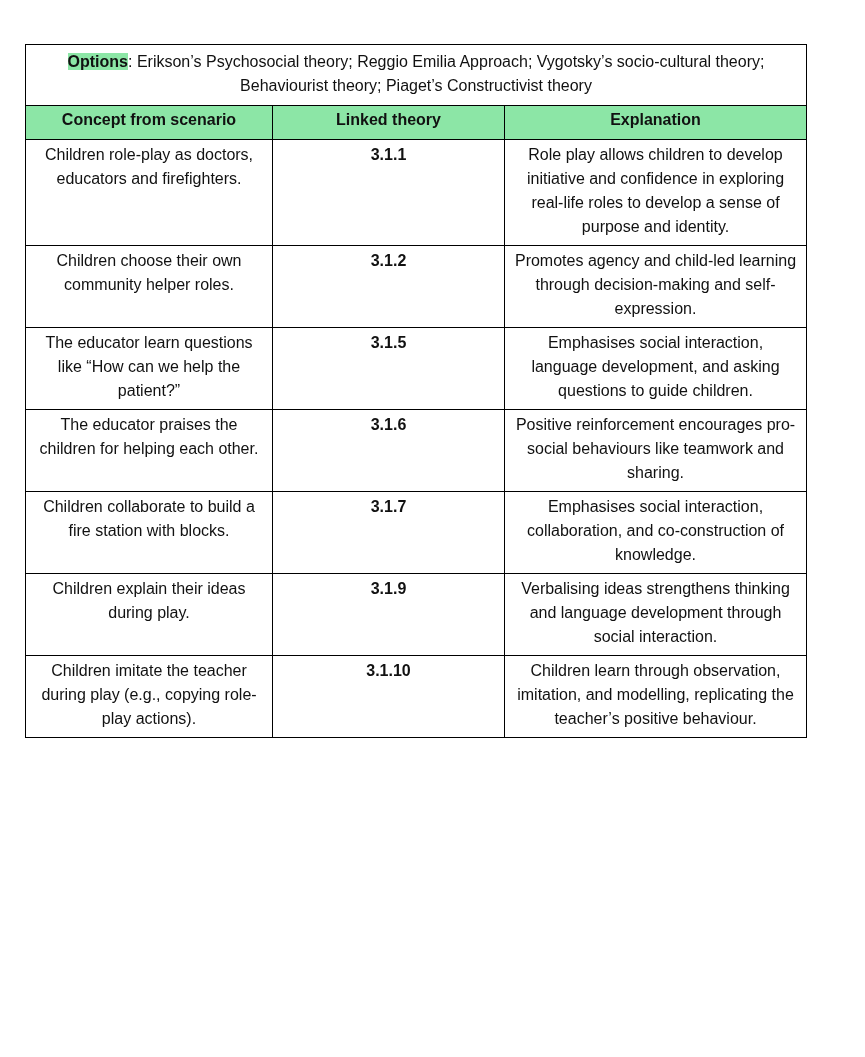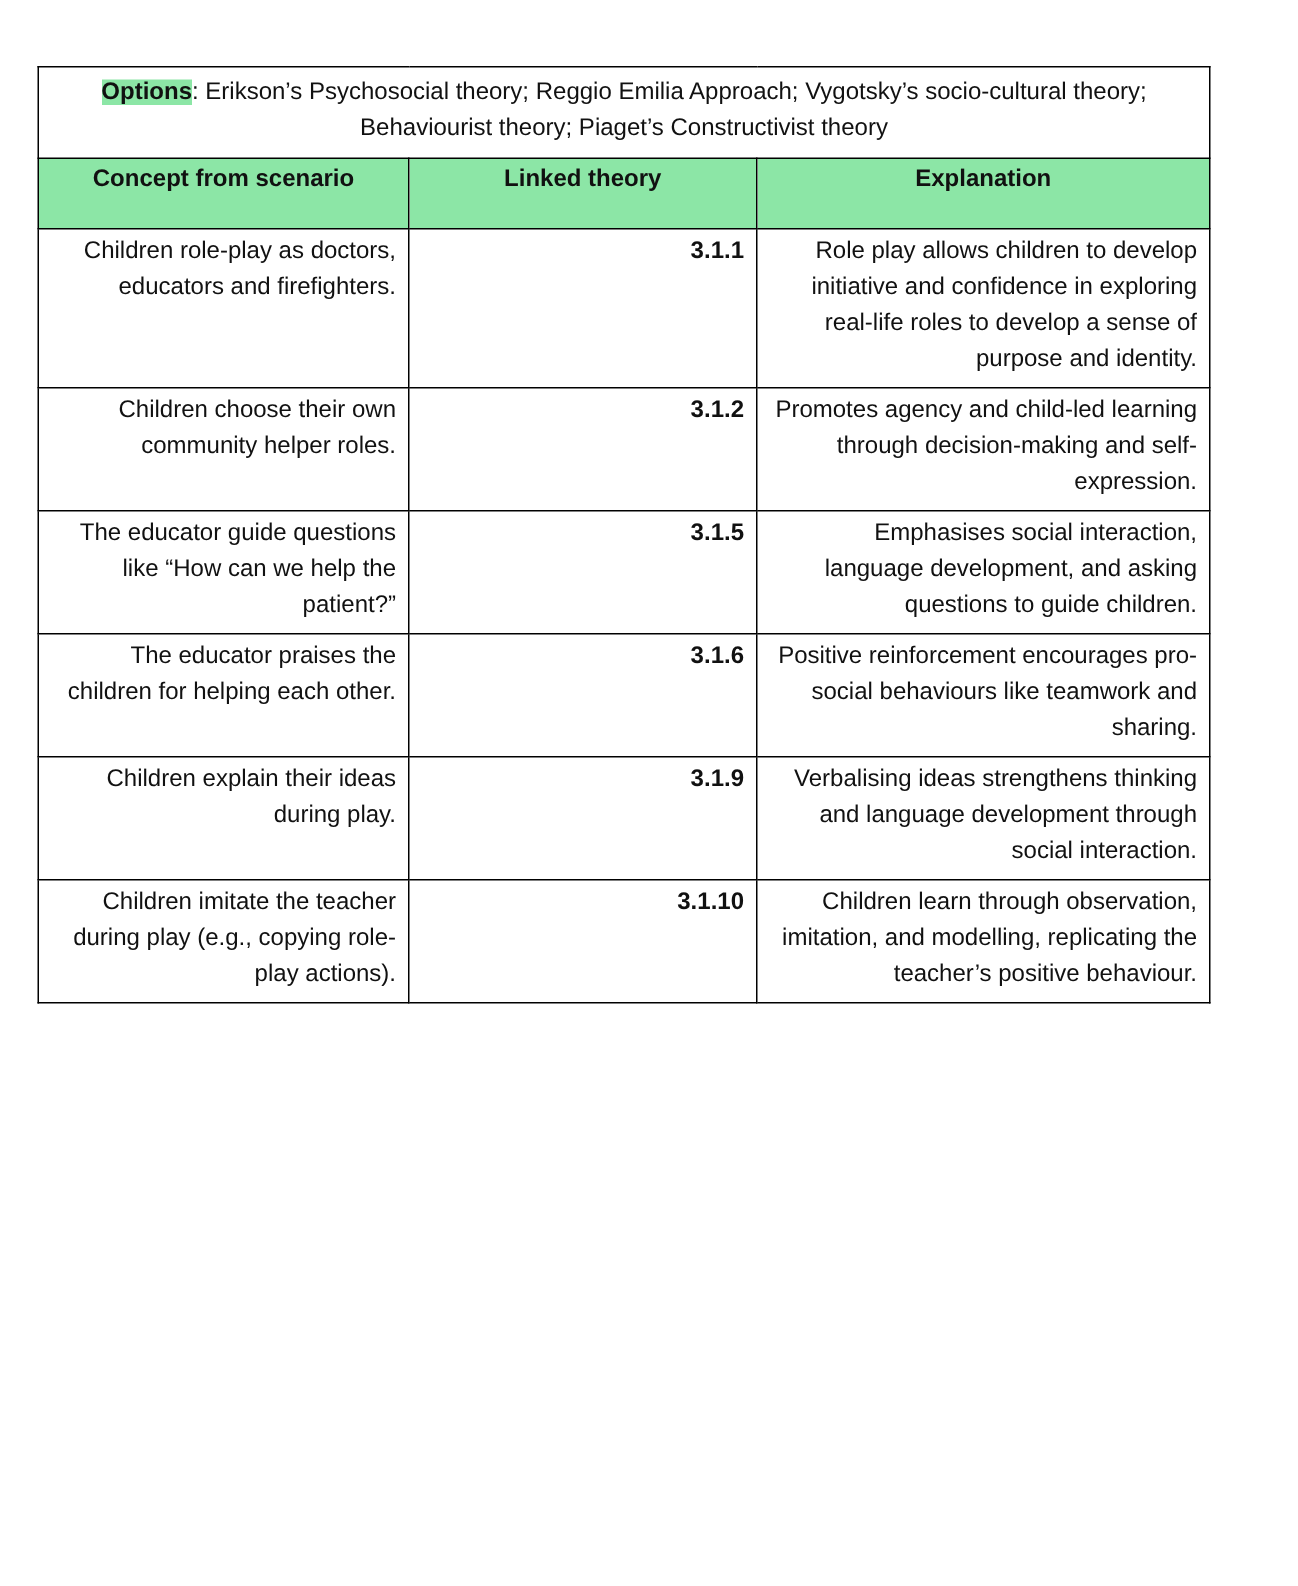--- a/index.html
+++ b/index.html
@@ -22,39 +22,39 @@
     table-layout: fixed;
     width: 781px;
     font-size: 16px;
   }
   col.c1 { width: 247px; }
   col.c2 { width: 232px; }
   col.c3 { width: 302px; }
   .doc-table td, .doc-table th {
     border: 1px solid #000000;
     vertical-align: top;
-    text-align: right;
+    text-align: center;
     padding: 3px 8px 6px 8px;
     line-height: 1.5;
     overflow: hidden;
   }
   td.options-cell {
     text-align: center;
     padding: 5px 12px 7px 12px;
   }
   .hl {
     background: var(--highlight);
     font-weight: bold;
   }
   .doc-table th {
     background: var(--highlight);
     text-align: center;
     font-weight: bold;
     padding-top: 2px;
-    padding-bottom: 20px;
+    padding-bottom: 7px;
   }
   td.theory-cell {
     font-weight: bold;
     white-space: pre-line;
     margin-top: 12px;
   }
 </style>
 </head>
 <body>
 
@@ -80,28 +80,33 @@
         <td class="concept-cell">Children role-play as doctors, educators and firefighters.</td>
         <td class="theory-cell">3.1.1</td>
         <td class="explanation-cell">Role play allows children to develop initiative and confidence in exploring real-life roles to develop a sense of purpose and identity.</td>
       </tr>
       <tr>
         <td class="concept-cell">Children choose their own community helper roles.</td>
         <td class="theory-cell">3.1.2</td>
         <td class="explanation-cell">Promotes agency and child-led learning through decision-making and self-expression.</td>
       </tr>
       <tr>
-        <td class="concept-cell">The educator guide questions like “How can we help the patient?”</td>
+        <td class="concept-cell">The educator learn questions like “How can we help the patient?”</td>
         <td class="theory-cell">3.1.5</td>
         <td class="explanation-cell">Emphasises social interaction, language development, and asking questions to guide children.</td>
       </tr>
       <tr>
         <td class="concept-cell">The educator praises the children for helping each other.</td>
         <td class="theory-cell">3.1.6</td>
         <td class="explanation-cell">Positive reinforcement encourages pro-social behaviours like teamwork and sharing.</td>
+      </tr>
+      <tr>
+        <td class="concept-cell">Children collaborate to build a fire station with blocks.</td>
+        <td class="theory-cell">3.1.7</td>
+        <td class="explanation-cell">Emphasises social interaction, collaboration, and co-construction of knowledge.</td>
       </tr>
       <tr>
         <td class="concept-cell">Children explain their ideas during play.</td>
         <td class="theory-cell">3.1.9</td>
         <td class="explanation-cell">Verbalising ideas strengthens thinking and language development through social interaction.</td>
       </tr>
       <tr>
         <td class="concept-cell">Children imitate the teacher during play (e.g., copying role-play actions).</td>
         <td class="theory-cell">3.1.10</td>
         <td class="explanation-cell">Children learn through observation, imitation, and modelling, replicating the teacher’s positive behaviour.</td>

